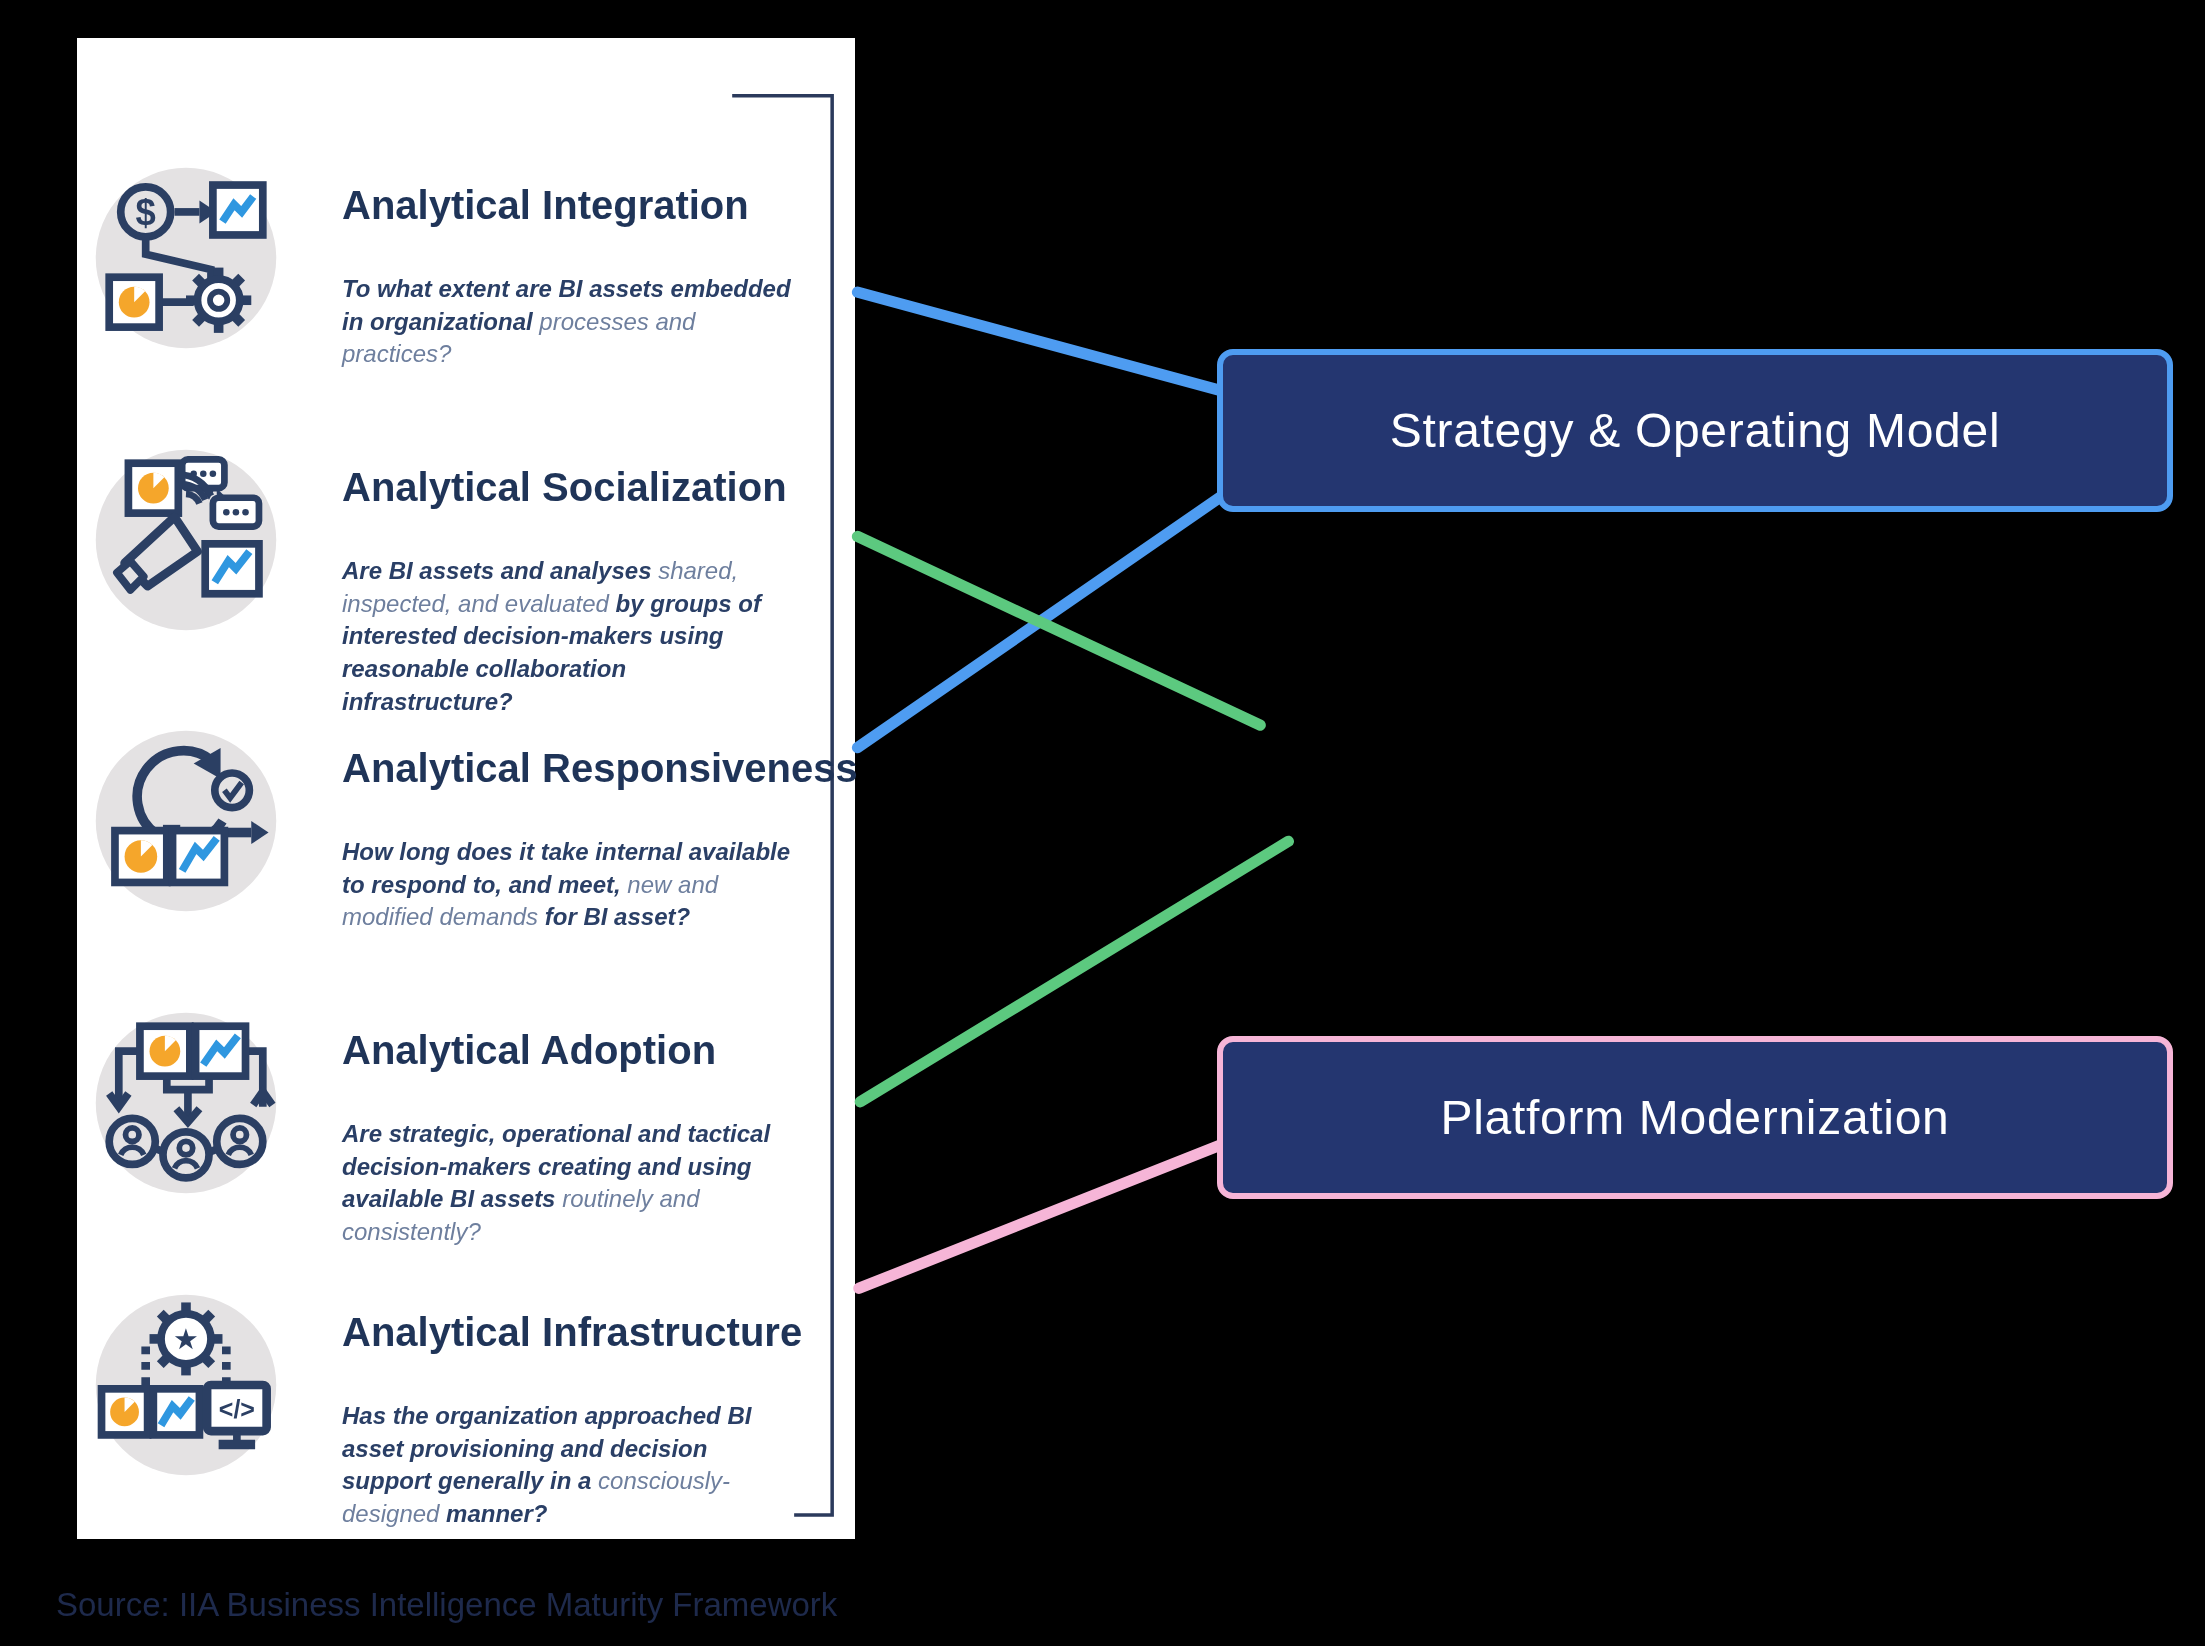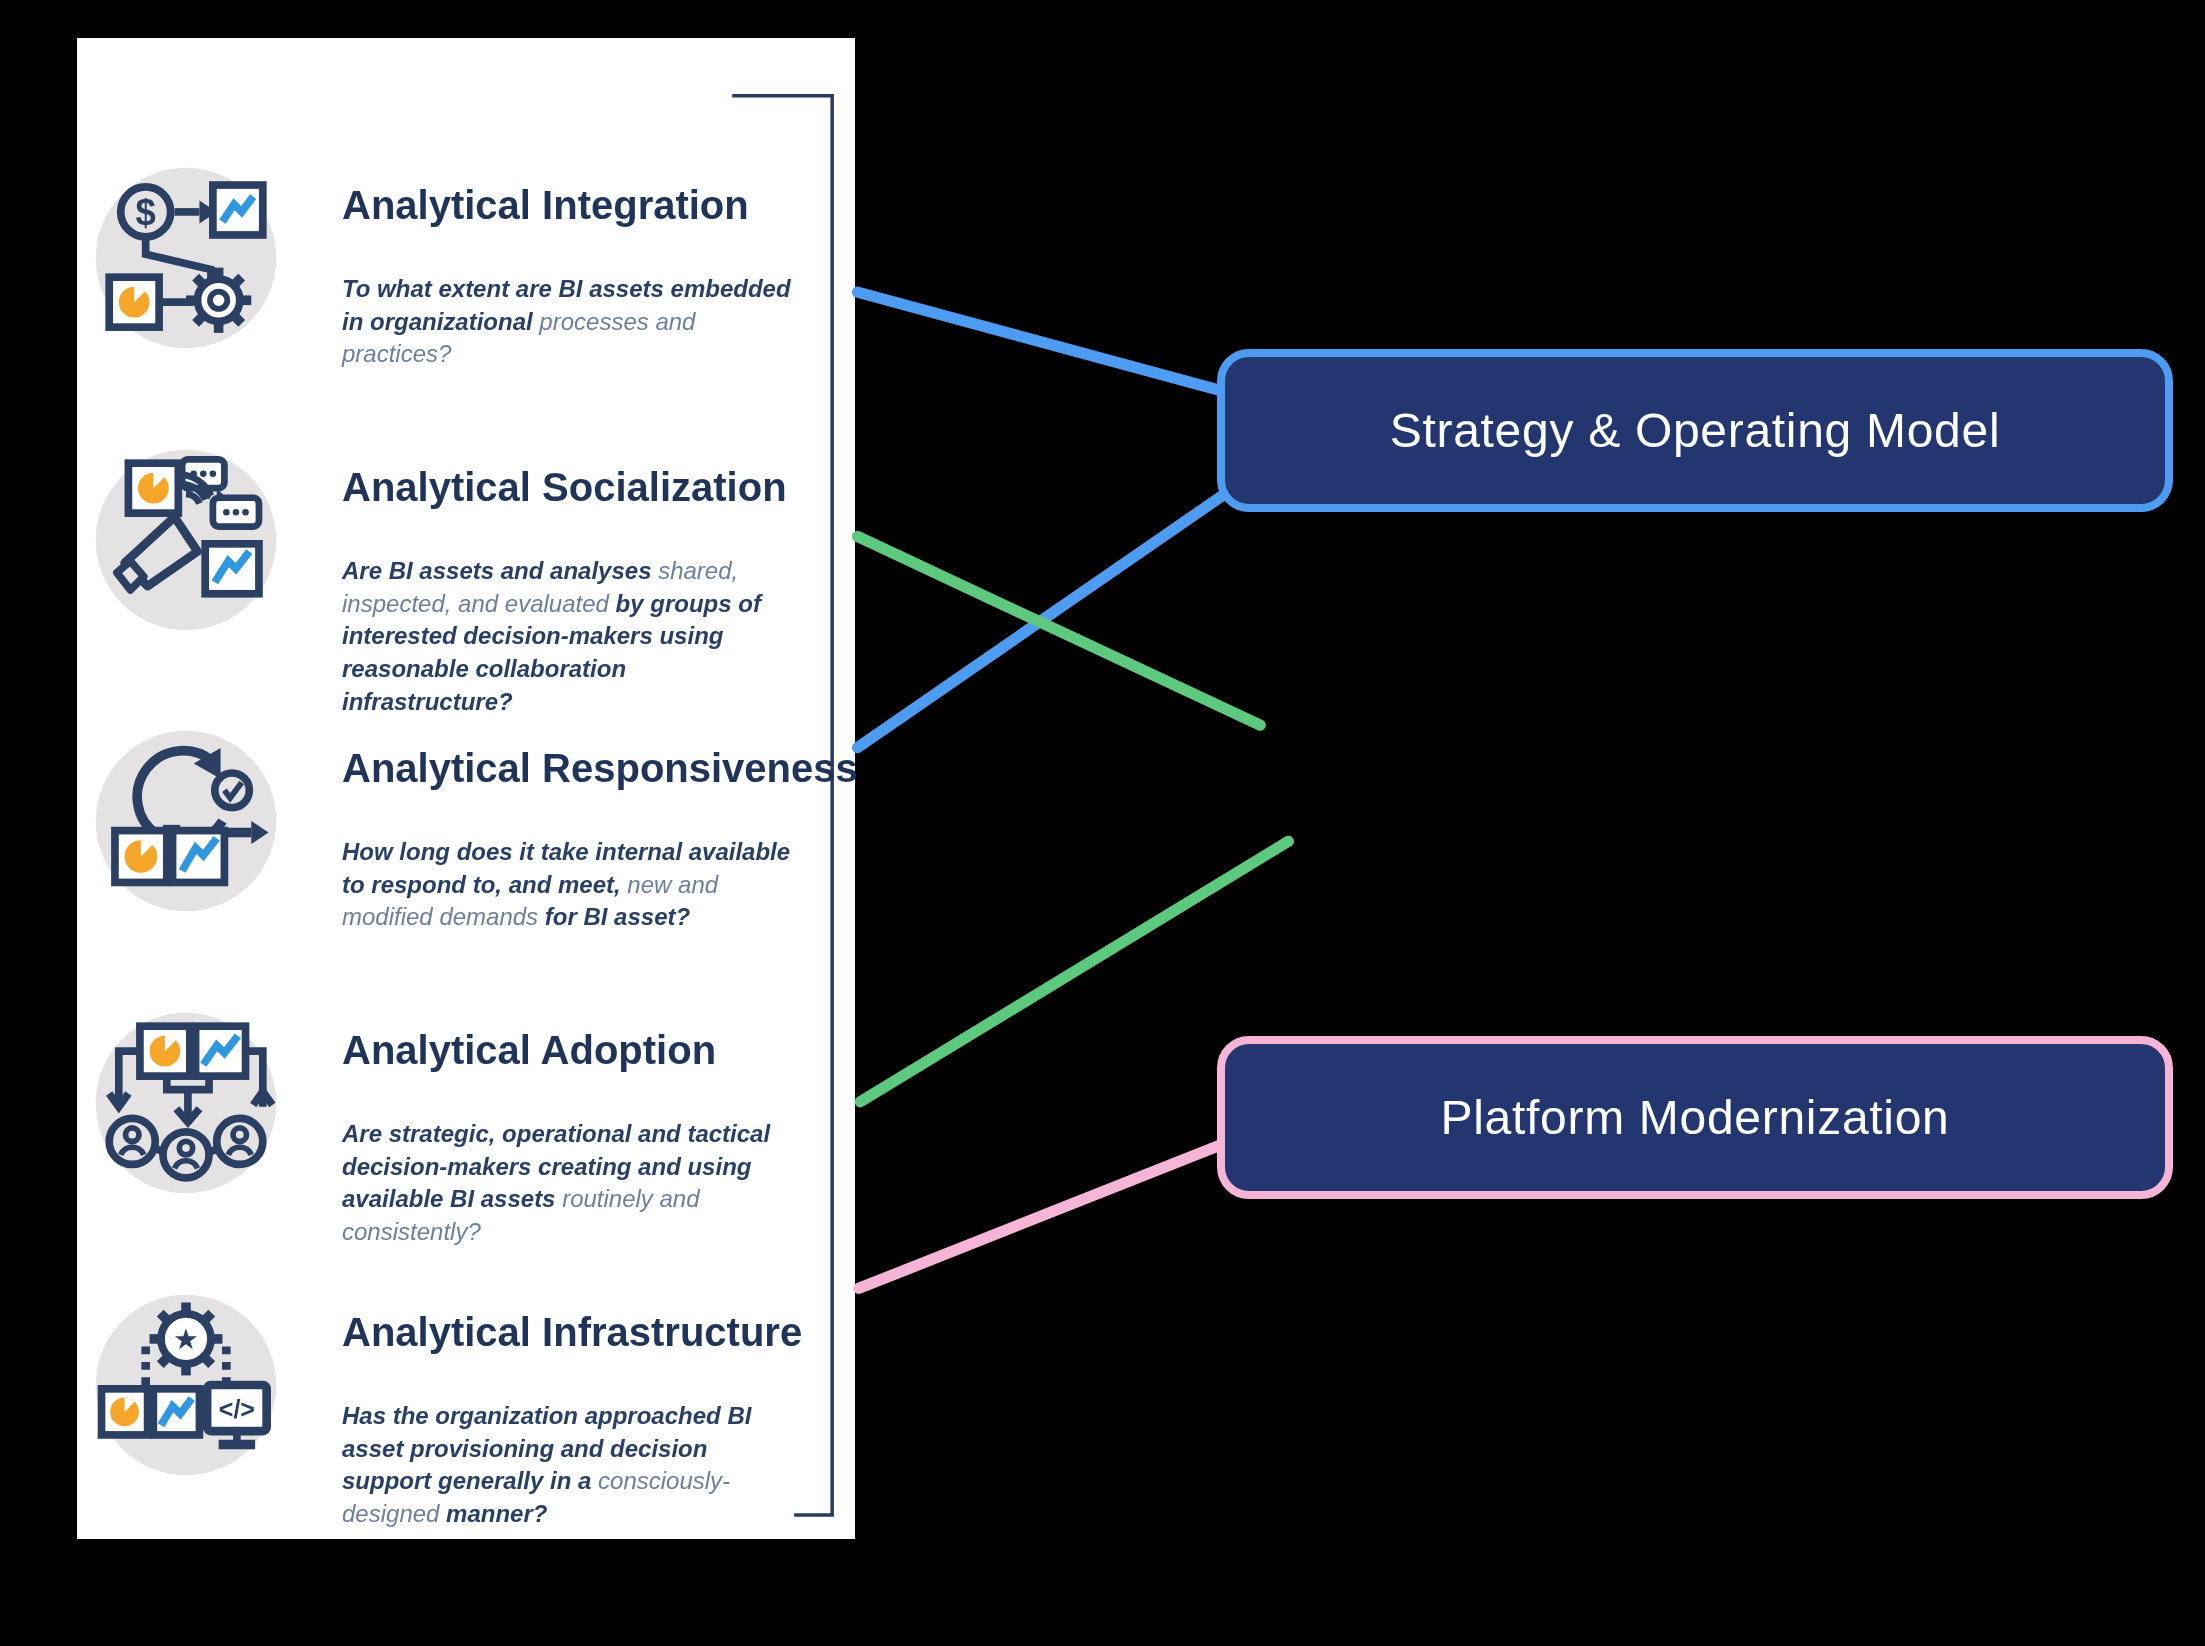--- a/index.html
+++ b/index.html
@@ -17,21 +17,21 @@
   .item{position:absolute;left:0;top:0;width:855px;z-index:3;}
   .icon-wrap{position:absolute;left:90px;top:0;width:192px;height:192px;}
   .item-heading{position:absolute;left:342px;top:21px;margin:0;font-size:40px;font-weight:700;
                 color:#1F3458;white-space:nowrap;}
   .item-desc{position:absolute;left:342px;top:111px;margin:0;width:458px;font-size:24px;
              font-style:italic;line-height:1.36;}
   .seg-b{font-weight:700;color:#2A3F66;}
   .seg-l{font-weight:400;color:#6E7F9E;}
   
   .target{position:absolute;left:1217px;width:956px;height:163px;background:#243670;
-          border:8px solid #a21caf;border-radius:32px;display:flex;align-items:center;justify-content:center;
+          border:6px solid #a21caf;border-radius:16px;display:flex;align-items:center;justify-content:center;
           z-index:4;box-sizing:border-box;}
   .target .target-label{color:#FFFFFF;font-size:48px;font-weight:300;letter-spacing:0.7px;white-space:nowrap;}
   .t0{top:349px;border-color:#4E9CF1;}
   .t1{top:692px;border-color:#5CC97F;}
   .t2{top:1036px;border-color:#F6B5D7;}
   
   #source{position:absolute;left:56px;top:1586px;font-size:33px;color:#1E2A4C;z-index:2;white-space:nowrap;}
   
   .ic{width:192px;height:192px;display:block;}
 </style>
@@ -207,14 +207,15 @@
     <p class="item-desc"><span class="seg-b">Has the organization approached BI asset provisioning and decision support generally in a </span><span class="seg-l">consciously-designed </span><span class="seg-b">manner?</span></p>
   </div>
 
   <div class="target t0">
     <span class="target-label">Strategy &amp; Operating Model</span>
   </div>
   <div class="target t2">
     <span class="target-label">Platform Modernization</span>
   </div>
 
+  <div id="source">Source: IIA Business Intelligence Maturity Framework</div>
 </div>
 
 
 </body></html>

